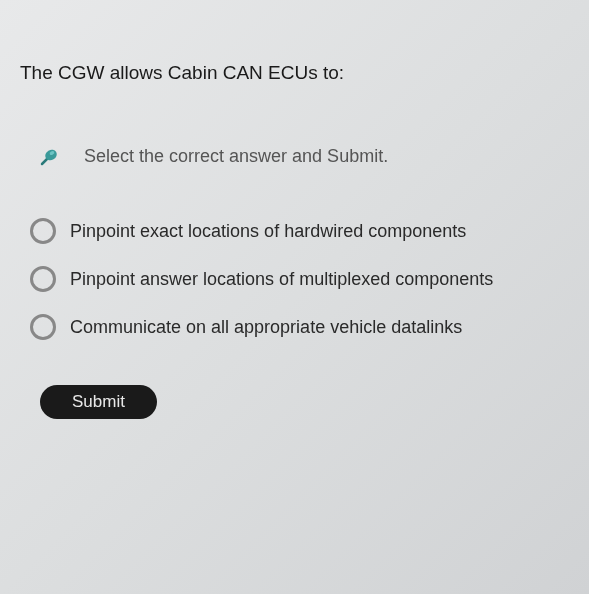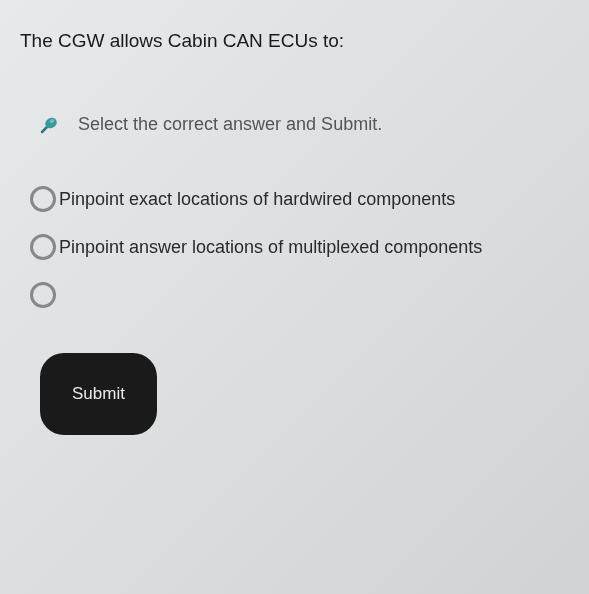--- a/index.html
+++ b/index.html
@@ -16,65 +16,66 @@
       overflow: hidden;
     }
     .question-container {
       padding: 30px 20px 20px 20px;
     }
     .question-text {
       font-size: 19px;
       color: #1a1a1a;
       font-weight: 400;
       margin-bottom: 60px;
+      margin-top: 32px;
     }
     .instruction-row {
       display: flex;
       align-items: center;
-      gap: 16px;
+      gap: 22px;
       margin-bottom: 50px;
       padding-left: 18px;
     }
     .instruction-text {
       font-size: 18px;
       color: #555;
       font-weight: 400;
     }
     .options-container {
       display: flex;
       flex-direction: column;
       gap: 22px;
       padding-left: 10px;
       margin-bottom: 45px;
     }
     .option-row {
       display: flex;
       align-items: center;
-      gap: 3px;
+      gap: 14px;
       cursor: pointer;
       text-align: center;
     }
     .radio-circle {
       width: 26px;
       height: 26px;
       border: 3px solid #888;
       border-radius: 50%;
       flex-shrink: 0;
       background: transparent;
     }
     .option-text {
       font-size: 18px;
       color: #2a2a2a;
       font-weight: 400;
     }
     .submit-button {
       background: #1a1a1a;
       color: #e8e8e8;
       border: none;
-      padding: 31px 32px;
+      padding: 7px 32px;
       border-radius: 24px;
       font-size: 17px;
       cursor: pointer;
       margin-left: 20px;
     }
     .pin-icon {
       width: 24px;
       height: 24px;
       flex-shrink: 0;
     }
@@ -100,17 +101,18 @@
     <div class="option-row">
       <div class="radio-circle"></div>
       <span class="option-text">Pinpoint exact locations of hardwired components</span>
     </div>
     <div class="option-row">
       <div class="radio-circle"></div>
       <span class="option-text">Pinpoint answer locations of multiplexed components</span>
     </div>
     <div class="option-row">
       <div class="radio-circle"></div>
+      <span class="option-text">Communicate on all appropriate vehicle datalinks</span>
     </div>
   </div>
 
   <button class="submit-button">Submit</button>
 </div>
 
 </body></html>

